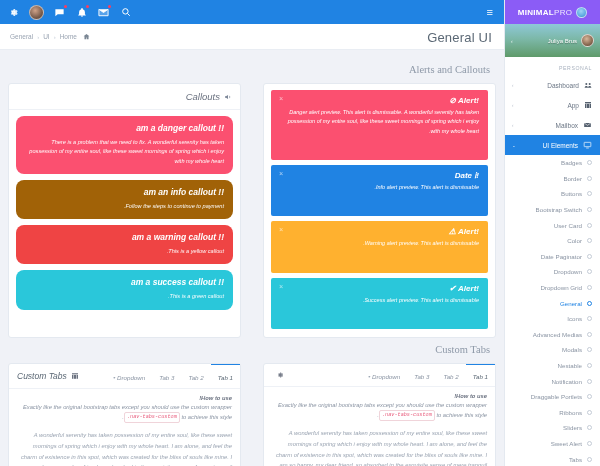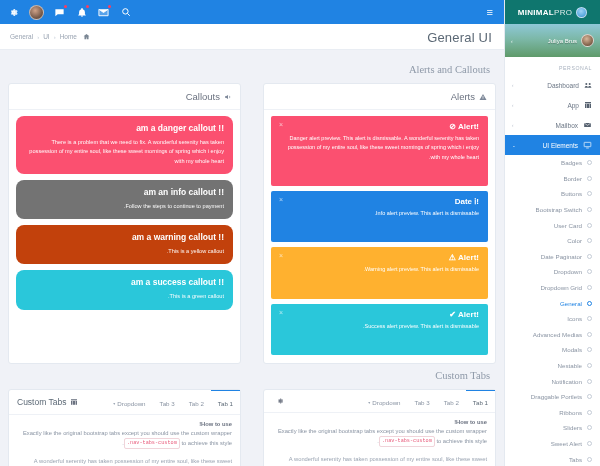--- a/index.html
+++ b/index.html
@@ -48,21 +48,21 @@
     position: absolute; right: 12px; top: 50%; transform: translateY(-50%);
     font-size: 13px; color: #5b6875; font-weight: 400; letter-spacing: .2px;
   }
 
   .content { padding: 8px 8px 0 8px; }
   .section-head {
     text-align: right; font-size: 10.5px; color: #8e99a8;
     padding: 6px 6px 8px 0; font-weight: 400; font-family: Liberation Serif, serif;
   }
 
-  .row { display: flex; gap: 22px; }
+  .row { display: flex; gap: 22px; font-style: italic; }
   .panel {
     background: #ffffff; border: 1px solid #e4e9f0; border-radius: 3px;
     flex: 1; min-width: 0;
   }
   .panel-head {
     display: flex; align-items: center; justify-content: flex-end; gap: 4px;
     padding: 7px 8px; font-size: 9.5px; color: #6b7280;
     border-bottom: 1px solid #eef1f6;
   }
   .panel-head .ph-icon { color: #7c8798; display: inline-flex; }
@@ -70,22 +70,22 @@
 
   
   .callout {
     border-radius: 8px; padding: 7px 9px 8px 9px;
     direction: rtl; text-align: right; color: #fff; margin-bottom: 6px;
   }
   .callout:last-child { margin-bottom: 0; }
   .callout .c-title { font-size: 8.5px; font-weight: bold; line-height: 1.25; }
   .callout .c-text { font-size: 5.6px; line-height: 1.7; margin-top: 4px; opacity: .97; }
   .co-danger  { background: #fb5070; }
-  .co-info    { background: #737373; }
-  .co-warning { background: #c2410c; padding-left: 8px; }
+  .co-info    { background: #a16207; }
+  .co-warning { background: #ef4444; padding-left: 8px; }
   .co-success { background: #2ac7da; }
 
   
   .alert {
     position: relative; border-radius: 2px; padding: 6px 9px 24px 9px;
     direction: rtl; text-align: right; color: #fff; margin-bottom: 5px;
   }
   .alert:last-child { margin-bottom: 0; }
   .alert .a-title { font-size: 8px; font-weight: bold; line-height: 1.25; }
   .alert .a-text { font-size: 5.5px; line-height: 1.7; margin-top: 2px; }
@@ -128,21 +128,21 @@
     font-family: "Liberation Mono", monospace; font-size: 5.2px;
     color: #e8597a; background: #fff; border: 1px solid #f0d4da;
     border-radius: 2px; padding: 0 2px; vertical-align: middle;
   }
   .lorem { font-size: 5.8px; color: #9aa4b2; line-height: 1.85; margin-top: 7px; }
 
   
   .sidebar { width: 96px; height: 466px; background: #ffffff; border-left: 1px solid #e4e9f0;
              display: flex; flex-direction: column; overflow: hidden; }
   .sb-brand {
-    height: 24px; background: #0f766e; color: #fff;
+    height: 24px; background: #8b5cf6; color: #fff;
     display: flex; align-items: center; justify-content: center; gap: 4px;
   }
   .sb-brand .bn { font-size: 8px; font-weight: bold; letter-spacing: .3px; }
   .sb-brand .bn .light { font-weight: normal; opacity: .85; }
   .brand-badge {
     width: 11px; height: 11px; border-radius: 50%;
     background: radial-gradient(circle at 45% 35%, #9fd3f5, #5aa9e0 65%, #2b6ea8);
     border: 1px solid rgba(255,255,255,.6);
   }
   .sb-profile {
@@ -275,29 +275,20 @@
               <div class="c-text">This is a yellow callout.</div>
             </div>
             <div class="callout co-success">
               <div class="c-title">!! am a success callout</div>
               <div class="c-text">This is a green callout.</div>
             </div>
           </div>
         </div>
 
         <div class="panel">
-          <div class="panel-head">
-            <span>Alerts</span>
-            <span class="ph-icon">
-              <svg width="8" height="8" viewBox="0 0 24 24" fill="currentColor">
-                  <path d="M12 3L1.5 21h21z"></path>
-                  <path d="M11 9h2v6h-2zm0 7h2v2h-2z" fill="#fff"></path>
-                </svg>
-            </span>
-          </div>
           <div class="panel-body">
             <div class="alert al-danger">
               <span class="a-close">×</span>
               <div class="a-title">!Alert ⊘</div>
               <div class="a-text">Danger alert preview. This alert is dismissable. A wonderful serenity has taken possession of my entire soul, like these sweet mornings of spring which i enjoy with my whole heart.</div>
             </div>
             <div class="alert al-info">
               <span class="a-close">×</span>
               <div class="a-title">!Date ℹ</div>
               <div class="a-text">Info alert preview. This alert is dismissable.</div>

